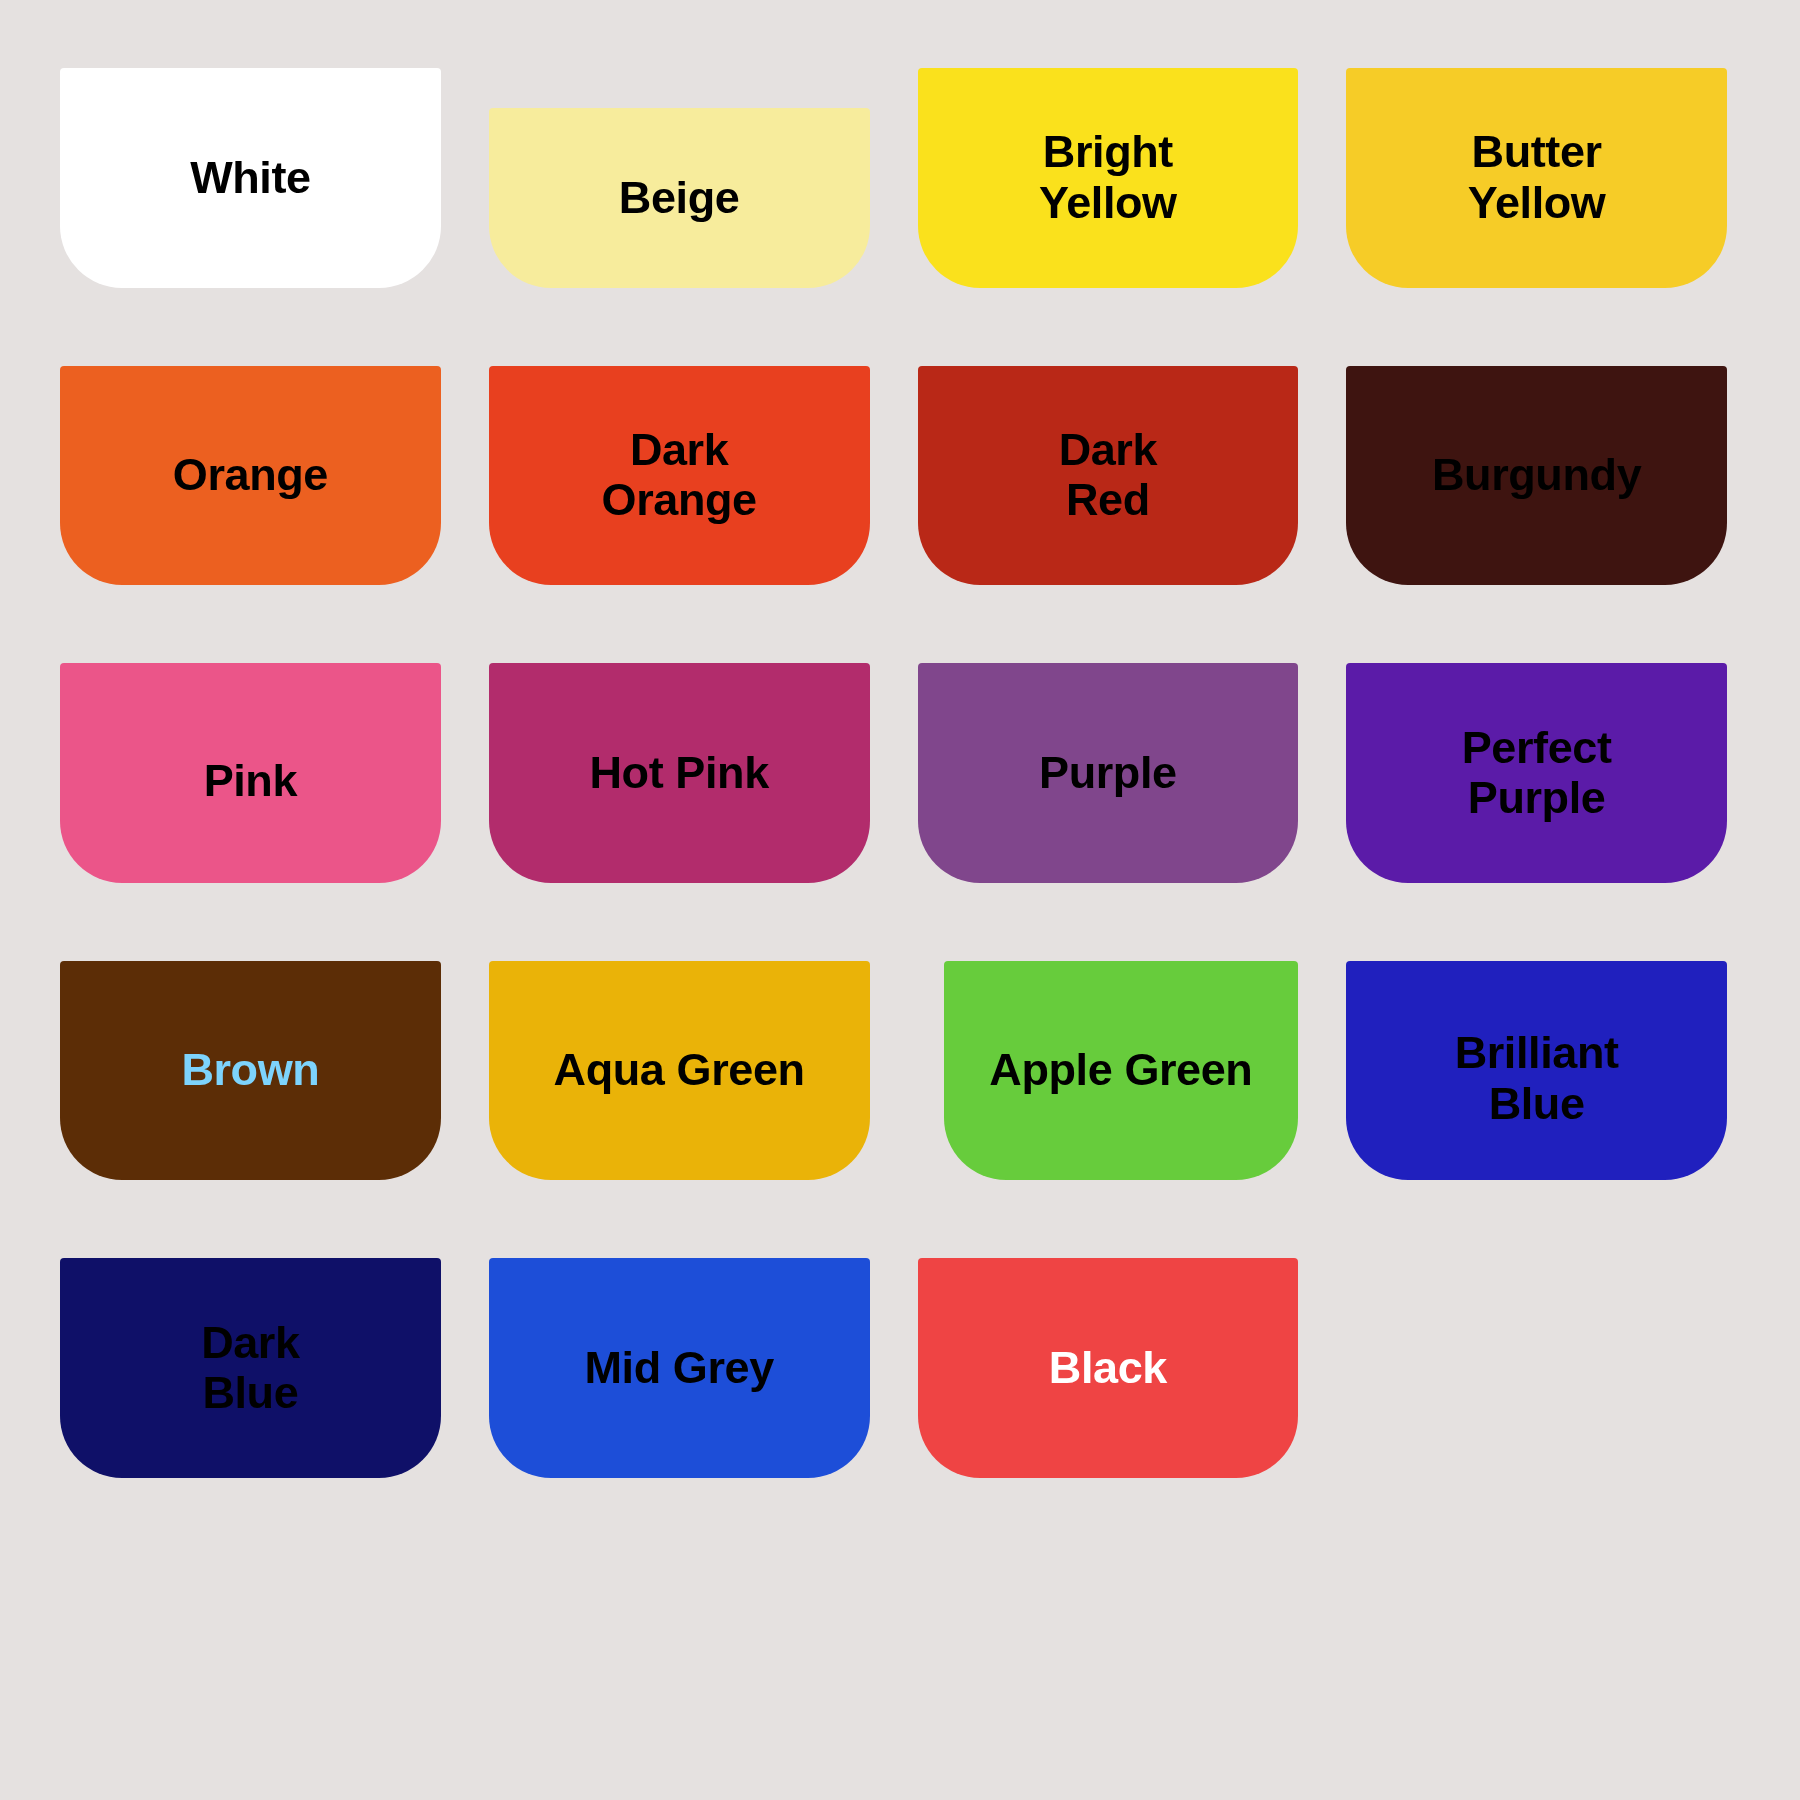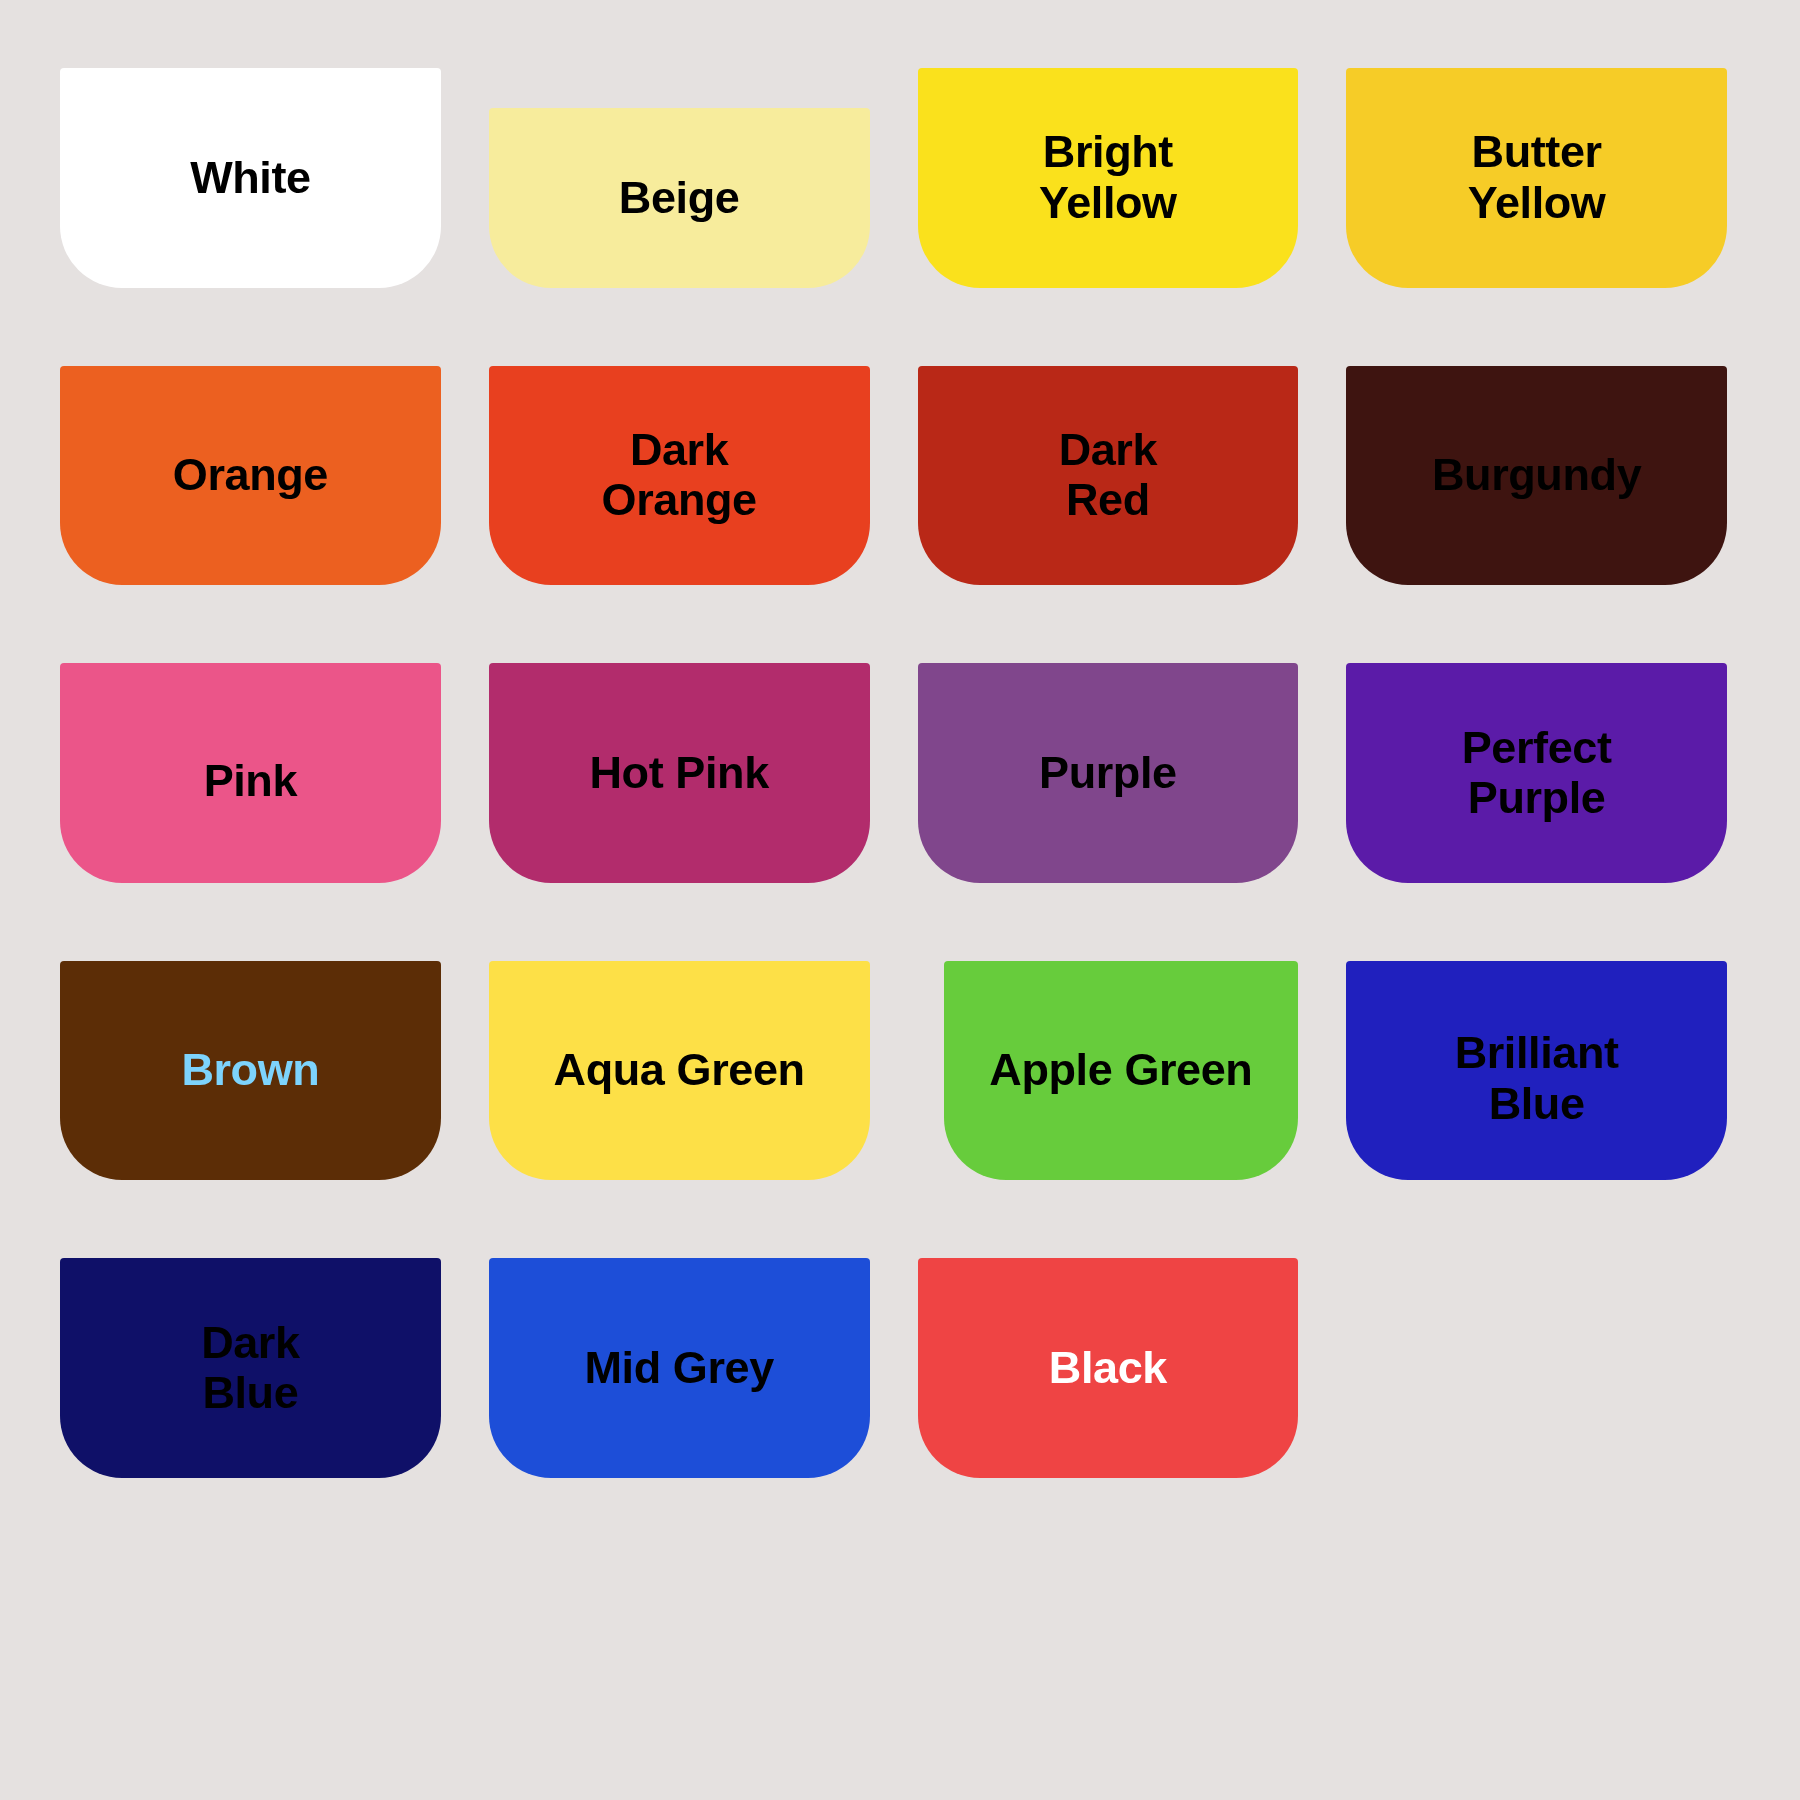--- a/index.html
+++ b/index.html
@@ -93,21 +93,21 @@
     <div class="swatch" style="background: rgb(128, 70, 140);">
       <span class="swatch-label" style="color: rgb(0, 0, 0);">Purple</span>
     </div>
     <div class="swatch" style="background: rgb(91, 27, 168);">
       <span class="swatch-label" style="color: rgb(0, 0, 0);">Perfect
 Purple</span>
     </div>
     <div class="swatch" style="background: rgb(92, 45, 6);">
       <span class="swatch-label" style="color: #7dd3fc;">Brown</span>
     </div>
-    <div class="swatch" style="background: #fde047;">
+    <div class="swatch" style="background: #eab308;">
       <span class="swatch-label" style="color: rgb(0, 0, 0);">Aqua Green</span>
     </div>
     <div class="swatch" style="background: rgb(103, 204, 60); margin-left: 26px;">
       <span class="swatch-label" style="color: rgb(0, 0, 0);">Apple Green</span>
     </div>
     <div class="swatch" style="background: rgb(32, 32, 190);">
       <span class="swatch-label" style="color: rgb(0, 0, 0); margin-top: 16px;">Brilliant
 Blue</span>
     </div>
     <div class="swatch" style="background: rgb(15, 16, 104);">

